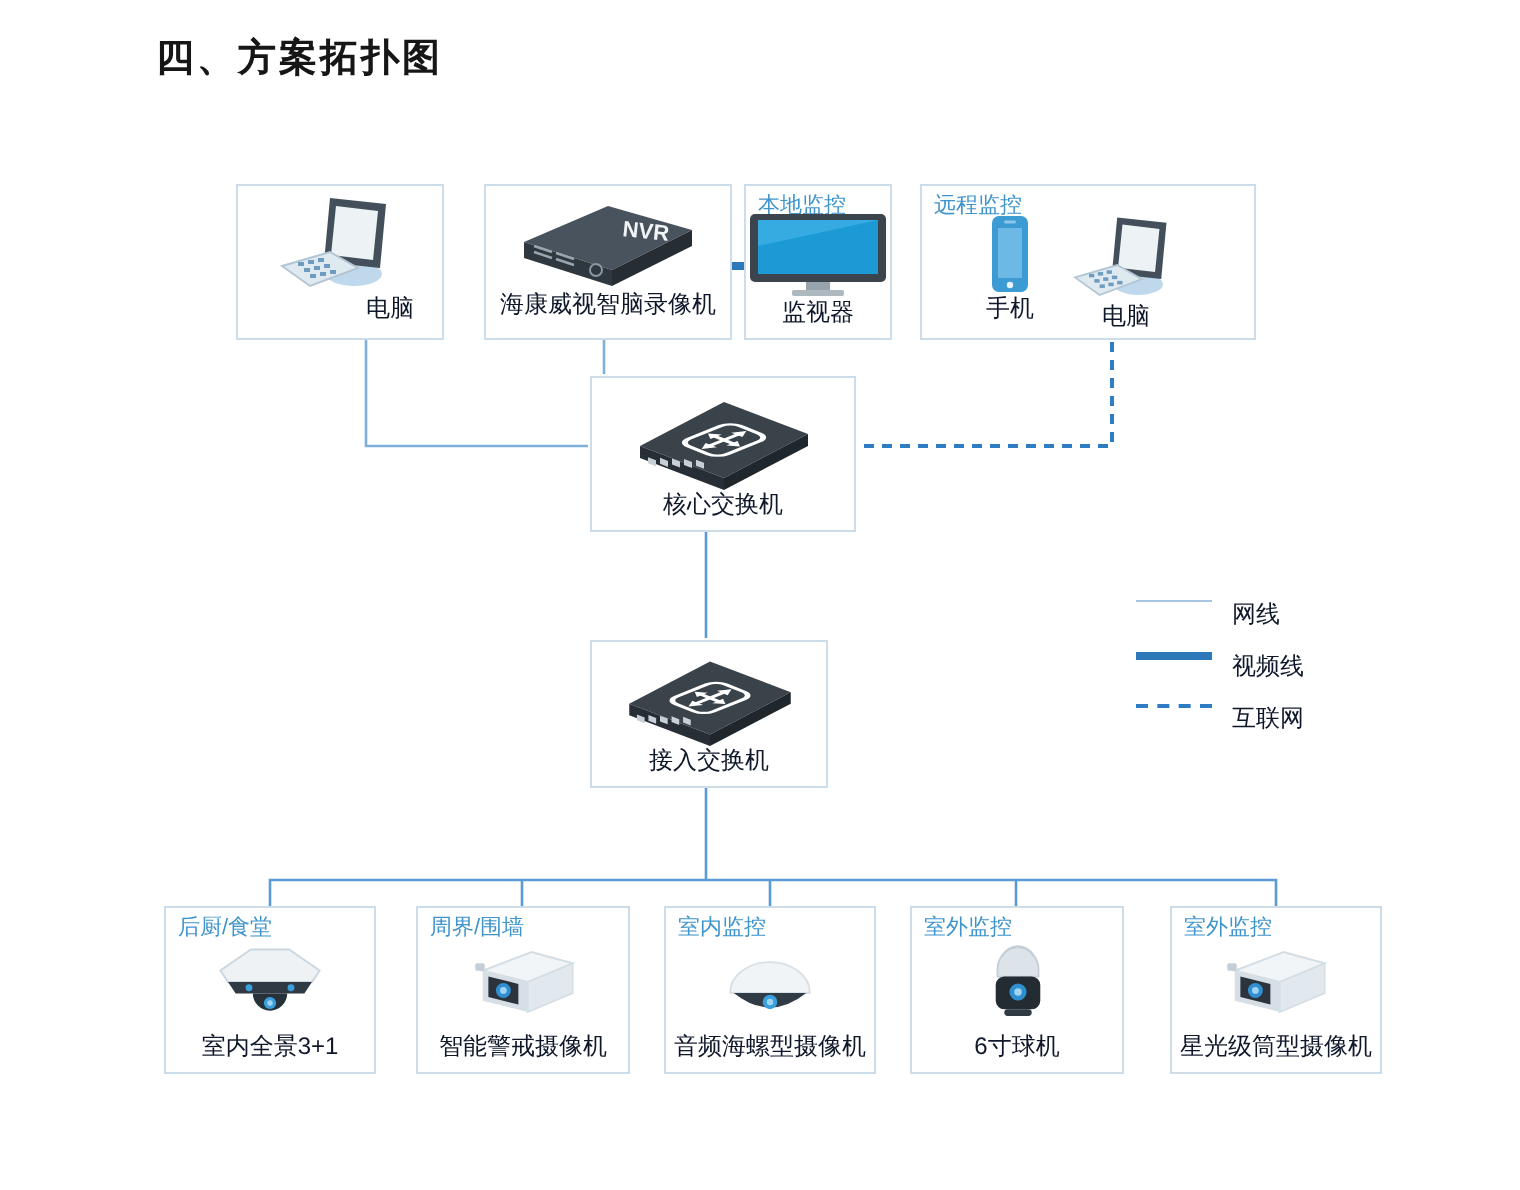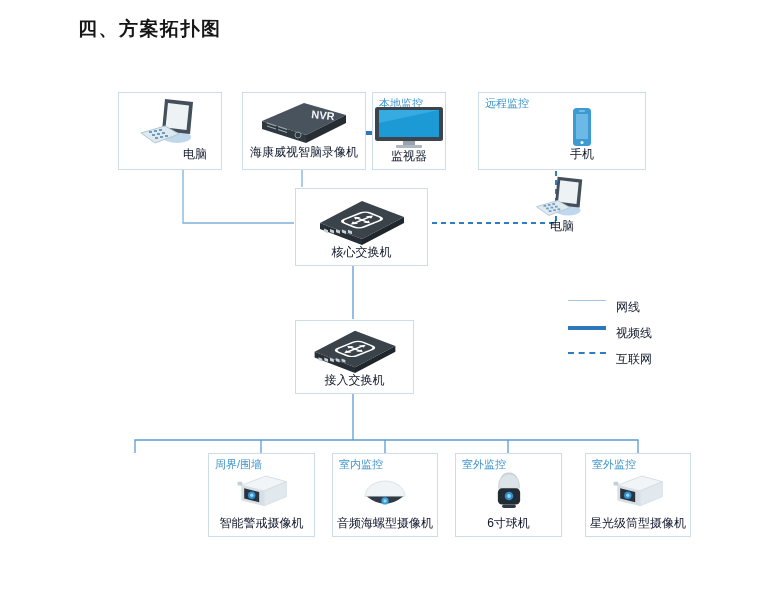--- a/index.html
+++ b/index.html
@@ -10,21 +10,21 @@
   .wires{position:absolute;left:0;top:0;}
   .node{position:absolute;background:#fff;border:1px solid #ccdde9;box-sizing:border-box;
         display:flex;flex-direction:column;align-items:center;justify-content:flex-start;}
   .hdr{align-self:flex-start;font-size:11px;color:#3f94cb;padding:4px 0 0 6px;line-height:12px;white-space:nowrap;}
   .lbl{font-size:12px;color:#0f172a;line-height:14px;white-space:nowrap;}
   .icon{display:flex;align-items:center;justify-content:center;flex:0 0 auto;}
   
   .pcbox .lbl{align-self:flex-end;padding:0 14px 6px 0;}
   .nvrbox .lbl{padding-bottom:6px;}
   .centerlbl .lbl{padding-bottom:6px;}
-  .duo{display:flex;flex-direction:column;gap:14px;align-items:flex-end;}
+  .duo{display:flex;flex-direction:row;gap:14px;}
   .duo .col{display:flex;flex-direction:column;align-items:center;}
   
   .legend{position:absolute;left:568px;top:300px;display:flex;flex-direction:column;gap:12px;}
   .legrow{display:flex;align-items:flex-start;gap:10px;}
   .sw{width:38px;height:0;display:inline-block;}
   .sw.thin{border-top:1px solid #a9c6e0;}
   .sw.thick{border-top:4px solid #2e77b8;}
   .sw.dashed{border-top:2px dashed #2e7cc3;}
   .legrow .lbl{font-size:12px;}
 </style>
@@ -103,21 +103,21 @@
         <rect x="4" y="2" width="68" height="34" rx="2.5" fill="#3c454d"></rect>
         <rect x="8" y="5" width="60" height="27" fill="#1b9ad6"></rect>
         <polygon points="8,5 68,5 8,18" fill="#45b4e6" opacity="0.65"></polygon>
         <rect x="32" y="36" width="12" height="4" fill="#98a3ac"></rect>
         <rect x="25" y="40" width="26" height="3" rx="1" fill="#aeb8bf"></rect>
       </svg>
     </span>
     <span class="lbl">监视器</span>
   </div>
 
-  <div class="node" style="left:478px;top:92px;width:168px;height:78px;">
+  <div class="node" style="left:460px;top:92px;width:168px;height:78px;">
     <span class="hdr">远程监控</span>
     <div class="duo" style="margin-top:-2px;">
       <div class="col">
         <span class="icon">
           <svg width="24" height="40" viewBox="0 0 24 40">
             <rect x="3" y="1" width="18" height="38" rx="3.5" fill="#3d9bd4"></rect>
             <rect x="6" y="7" width="12" height="25" fill="#6cb9e6"></rect>
             <circle cx="12" cy="35.5" r="1.6" fill="#eaf4fb"></circle>
             <rect x="9" y="3.3" width="6" height="1.4" rx="0.7" fill="#8cc8ec"></rect>
           </svg>
@@ -211,20 +211,35 @@
     <div class="legrow">
       <span class="sw thick"></span>
       <span class="lbl">视频线</span>
     </div>
     <div class="legrow">
       <span class="sw dashed"></span>
       <span class="lbl">互联网</span>
     </div>
   </div>
 
+  <div class="node centerlbl" style="left:82px;top:453px;width:106px;height:84px;justify-content:space-between;">
+    <span class="hdr">后厨/食堂</span>
+    <span class="icon" style="margin-top:-4px;">
+      <svg width="62" height="42" viewBox="0 0 64 44">
+        <polygon points="6,16 22,5 42,5 58,16 54,22 10,22" fill="#eef2f5" stroke="#ccd6de" stroke-width="1"></polygon>
+        <polygon points="10,22 54,22 50,28 14,28" fill="#2f3a44"></polygon>
+        <circle cx="21" cy="25" r="1.8" fill="#3aa0dd"></circle>
+        <circle cx="43" cy="25" r="1.8" fill="#3aa0dd"></circle>
+        <path d="M23 28 A9 9 0 0 0 41 28 Z" fill="#27313a"></path>
+        <circle cx="32" cy="33" r="3.2" fill="#3aa0dd"></circle>
+        <circle cx="32" cy="33" r="1.4" fill="#9fd4f2"></circle>
+      </svg>
+    </span>
+    <span class="lbl">室内全景3+1</span>
+  </div>
 
   <div class="node centerlbl" style="left:208px;top:453px;width:107px;height:84px;justify-content:space-between;">
     <span class="hdr">周界/围墙</span>
     <span class="icon" style="margin-top:-4px;">
       <svg width="60" height="42" viewBox="0 0 64 44">
         <polygon points="10,16 36,6 58,12 34,22" fill="#f2f5f7" stroke="#d4dde3" stroke-width="1"></polygon>
         <polygon points="34,22 58,12 58,28 34,38" fill="#e1e8ee" stroke="#d4dde3" stroke-width="0.8"></polygon>
         <polygon points="10,16 34,22 34,38 10,32" fill="#d6dfe6"></polygon>
         <polygon points="13,19 29,23 29,34 13,30" fill="#2b343c"></polygon>
         <circle cx="21" cy="26.5" r="4" fill="#2f8fd0"></circle>

